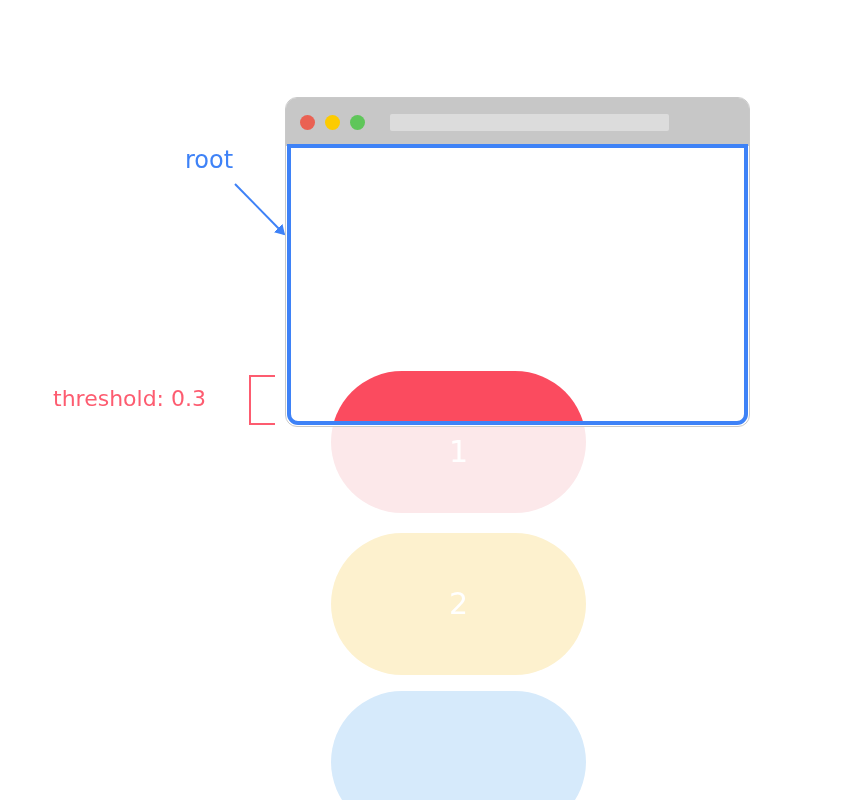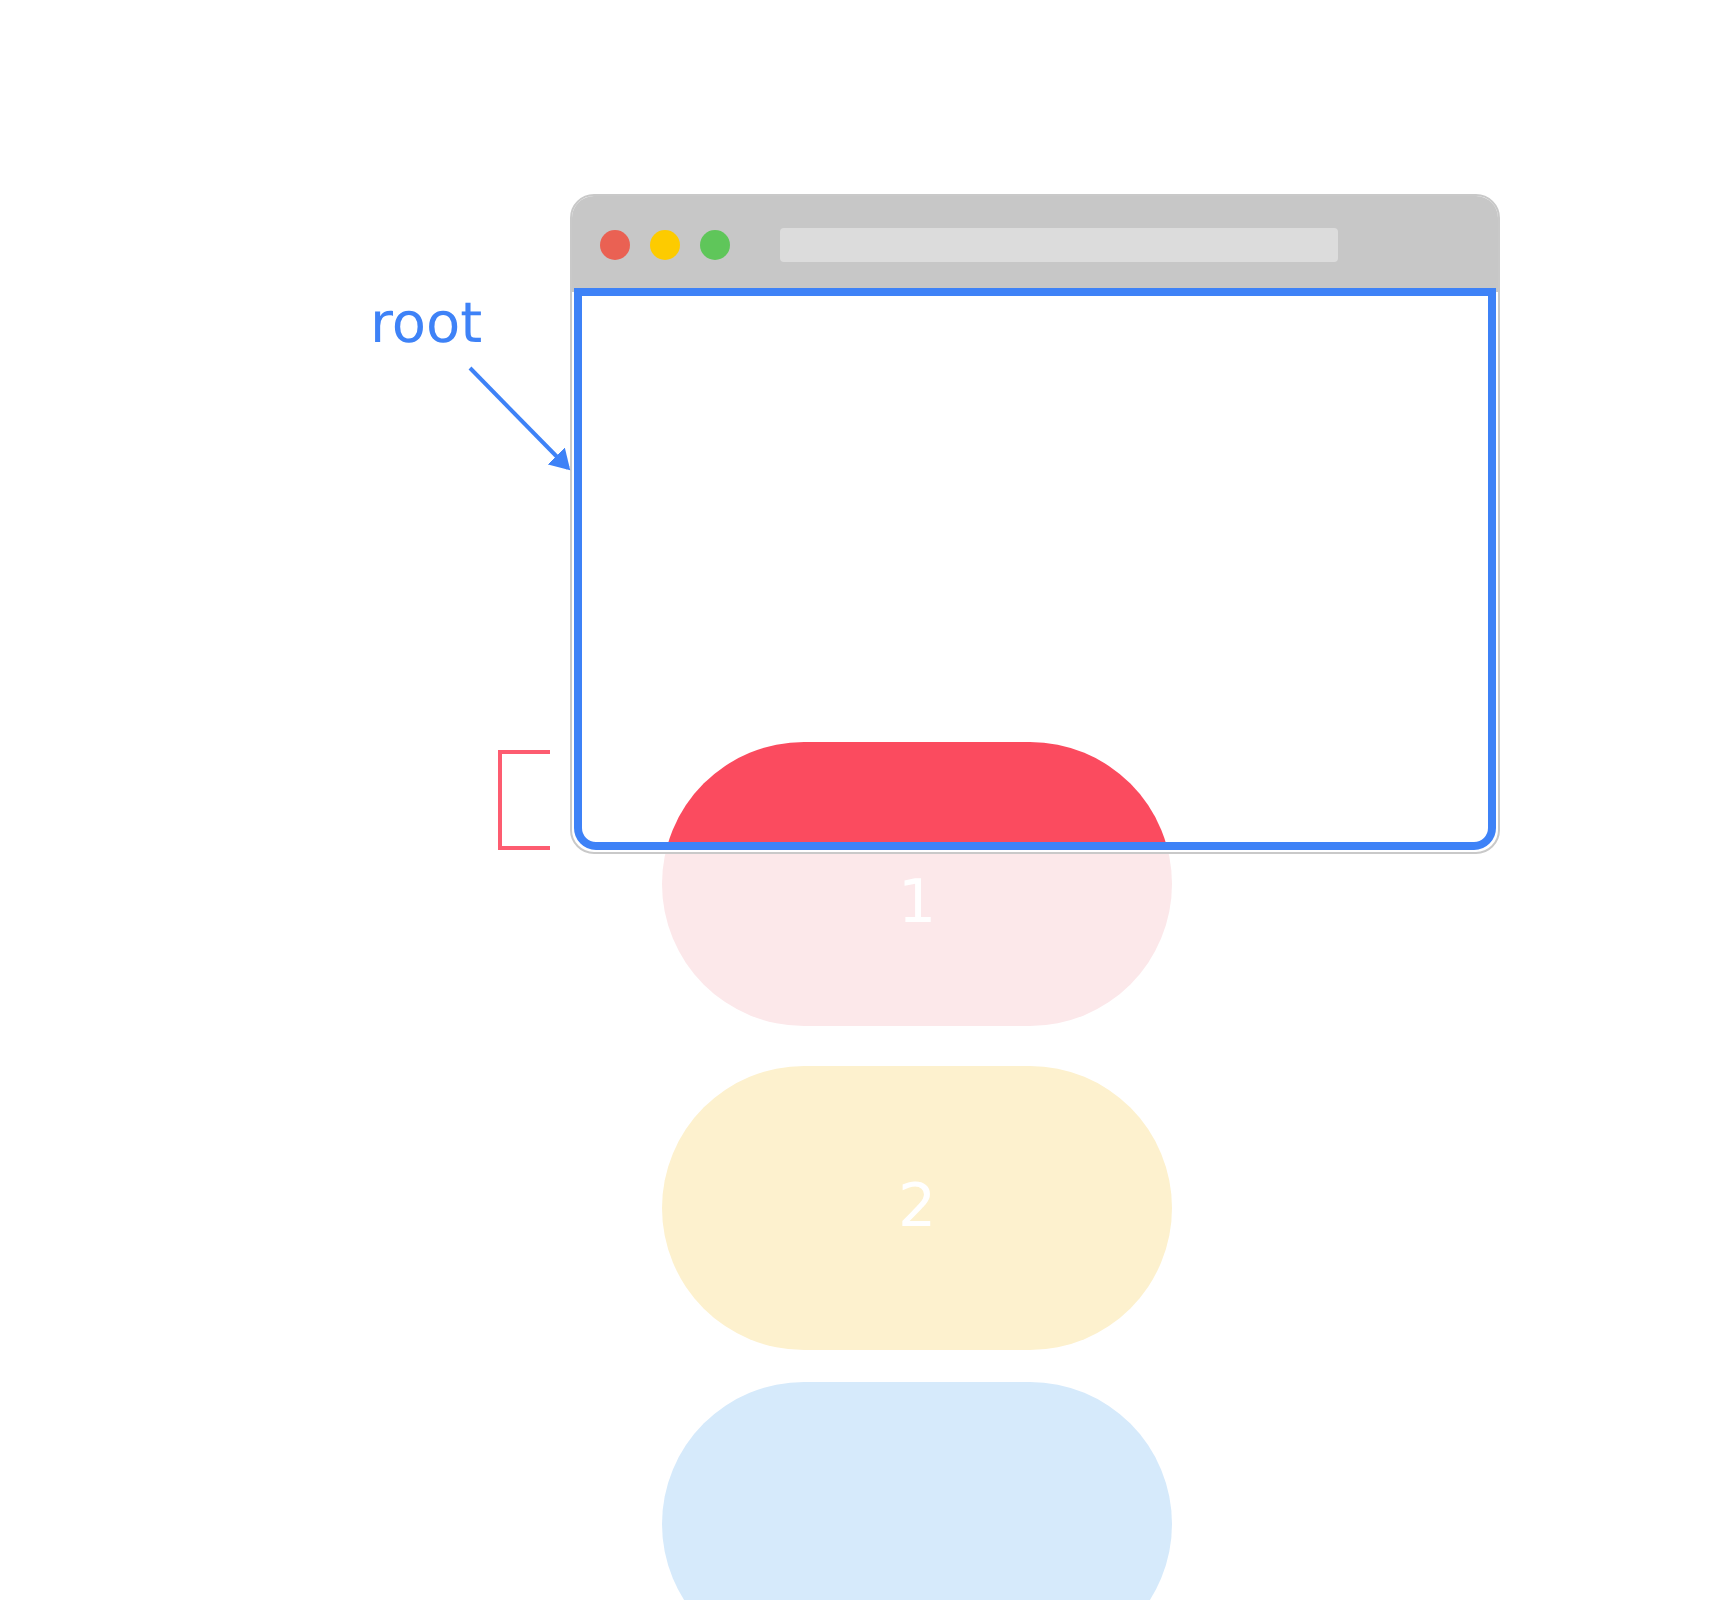--- a/index.html
+++ b/index.html
@@ -144,21 +144,21 @@
     background: transparent;
     pointer-events: none;
   }
 
   
   #root-label {
     position: absolute;
     left: 185px;
     top: 148px;
     color: #3E82F7;
-    font-size: 28px;
+    font-size: 24px;
     line-height: 1;
     font-family: "DejaVu Sans", "Liberation Sans", sans-serif;
   }
   #root-leader {
     position: absolute;
     left: 170px;
     top: 140px;
     width: 160px;
     height: 120px;
     pointer-events: none;
@@ -222,15 +222,16 @@
   <div id="root-label">root</div>
   <svg id="root-leader" viewBox="0 0 160 120" width="160" height="120">
     <defs>
       <marker id="arrowhead" markerWidth="6" markerHeight="6" refX="4.2" refY="3" orient="auto">
         <path d="M0,0 L5,3 L0,6 z" fill="#3E82F7"></path>
       </marker>
     </defs>
     <line x1="65" y1="44" x2="114" y2="94" stroke="#3E82F7" stroke-width="2" marker-end="url(#arrowhead)"></line>
   </svg>
 
+  <div id="threshold-label">threshold: 0.3</div>
   <div id="threshold-bracket"></div>
 
 </div>
 
 </body></html>

